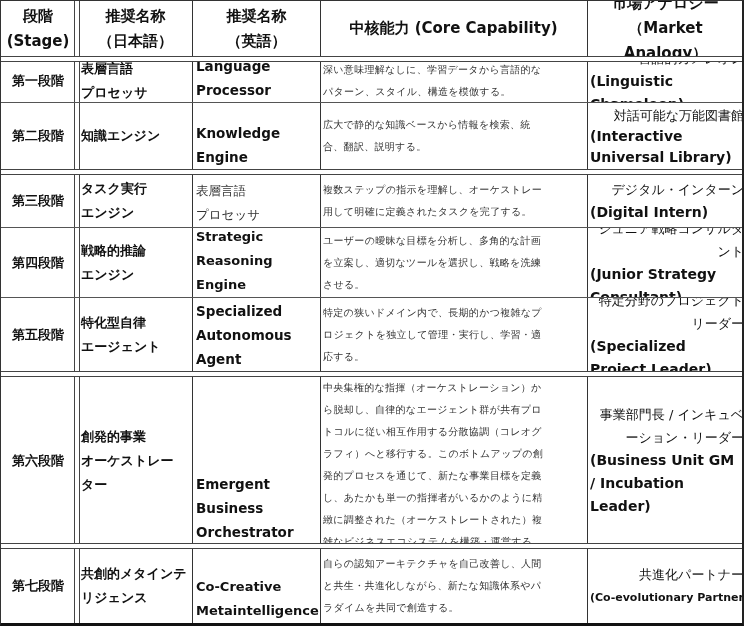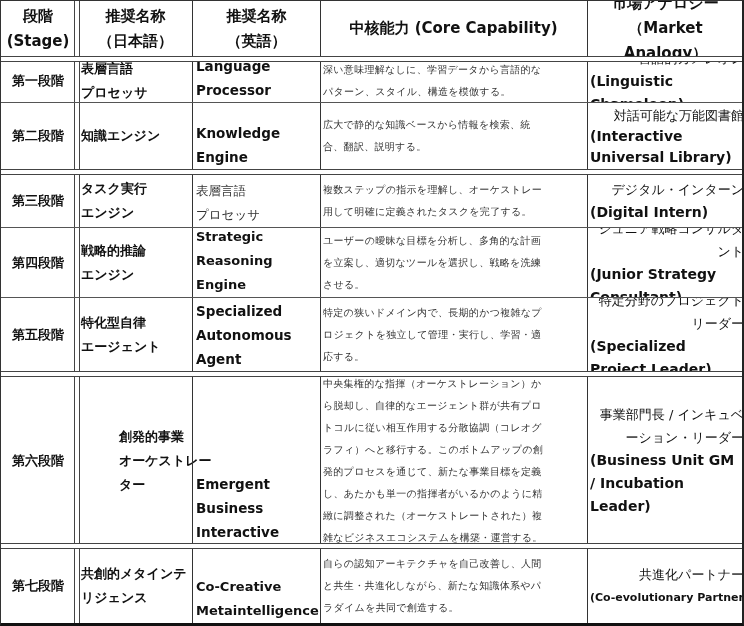--- a/index.html
+++ b/index.html
@@ -137,31 +137,31 @@
     <div>特定の狭いドメイン内で、長期的かつ複雑なプ</div>
     <div>ロジェクトを独立して管理・実行し、学習・適</div>
     <div>応する。</div>
   </div>
   <div class="cell ana" style="left:587px;top:298px;width:157px;height:73px;">
     <div class="big">特定分野のプロジェクトリーダー</div>
     <div class="small">(Specialized Project Leader)</div>
   </div>
 
   <div class="cell stage" style="left:0;top:377px;width:76px;height:167px;">第六段階</div>
-  <div class="cell jp" style="left:78px;top:377px;width:115px;height:167px;margin-left:38px;">
+  <div class="cell jp" style="left:78px;top:377px;width:115px;height:167px;">
     <div>創発的事業</div>
     <div>オーケストレー</div>
     <div>ター</div>
   </div>
   <div class="cell en" style="left:193px;top:377px;width:127px;height:167px;">
     <div>Emergent</div>
     <div>Business</div>
-    <div>Interactive</div>
-  </div>
-  <div class="cell cap" style="left:320px;top:377px;width:267px;height:167px;">
+    <div>Orchestrator</div>
+  </div>
+  <div class="cell cap" style="left:320px;top:377px;width:267px;height:167px;justify-content:space-between;">
     <div>中央集権的な指揮（オーケストレーション）か</div>
     <div>ら脱却し、自律的なエージェント群が共有プロ</div>
     <div>トコルに従い相互作用する分散協調（コレオグ</div>
     <div>ラフィ）へと移行する。このボトムアップの創</div>
     <div>発的プロセスを通じて、新たな事業目標を定義</div>
     <div>し、あたかも単一の指揮者がいるかのように精</div>
     <div>緻に調整された（オーケストレートされた）複</div>
     <div>雑なビジネスエコシステムを構築・運営する。</div>
   </div>
   <div class="cell ana" style="left:587px;top:377px;width:157px;height:167px;">

